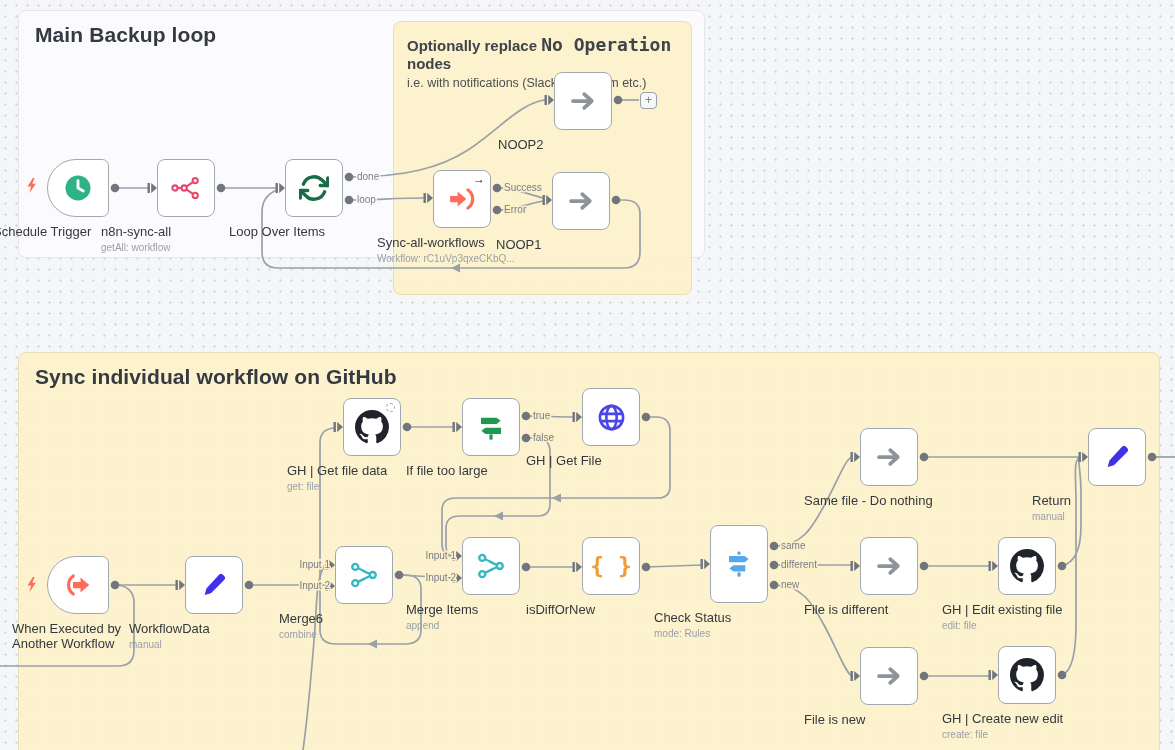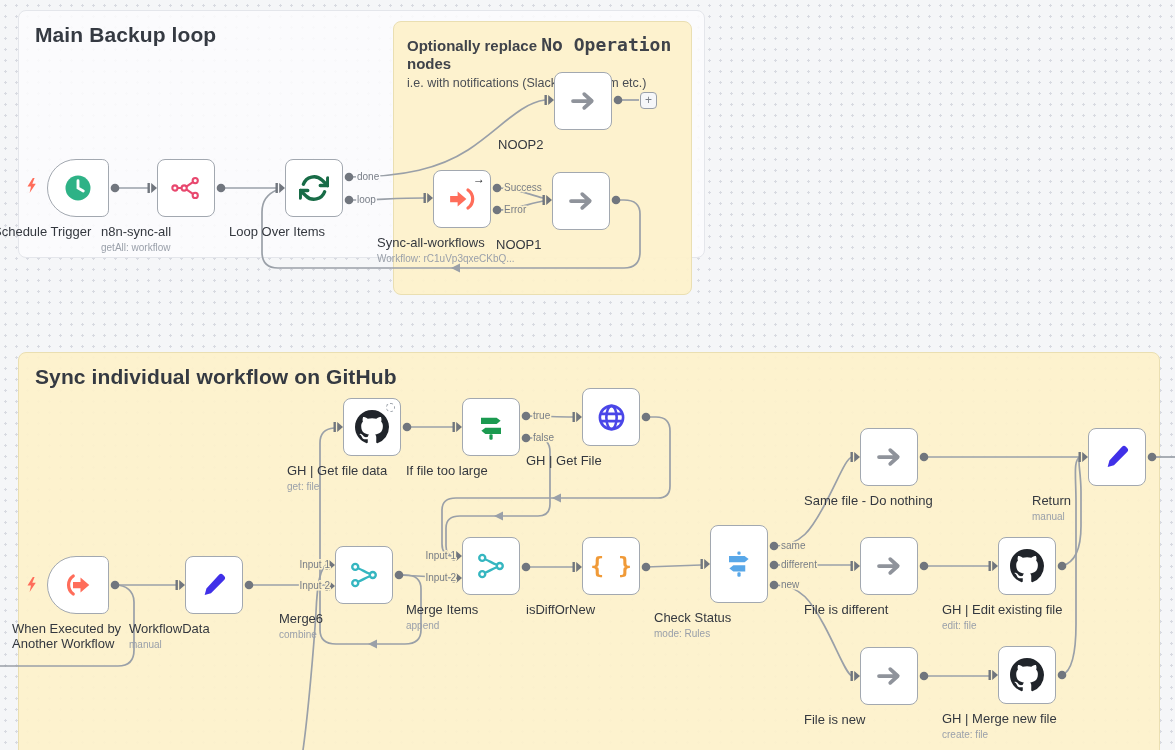--- a/index.html
+++ b/index.html
@@ -445,15 +445,15 @@
     <div class="t">File is different</div>
   </div>
 <div class="nl" style="left:1027px;top:602px">
     <div class="t">GH | Edit existing file</div>
     <div class="s">edit: file</div>
   </div>
 <div class="nl" style="left:889px;top:712px">
     <div class="t">File is new</div>
   </div>
 <div class="nl" style="left:1027px;top:711px">
-    <div class="t">GH | Merge new file</div>
+    <div class="t">GH | Create new edit</div>
     <div class="s">create: file</div>
   </div>
 
 </body></html>

